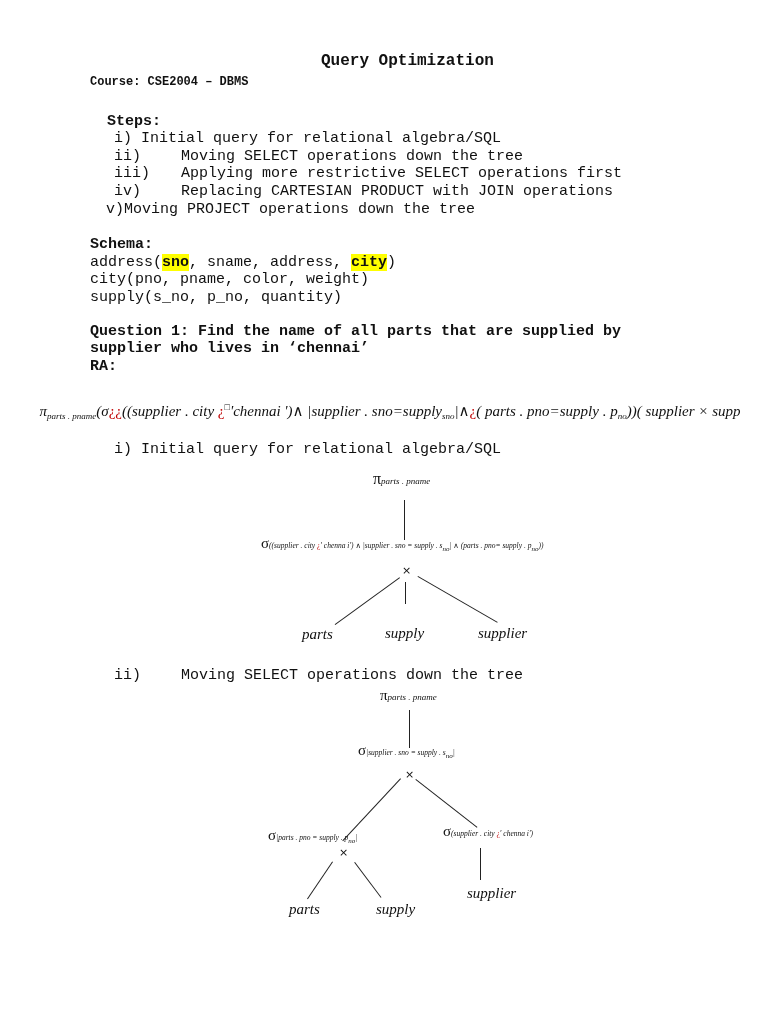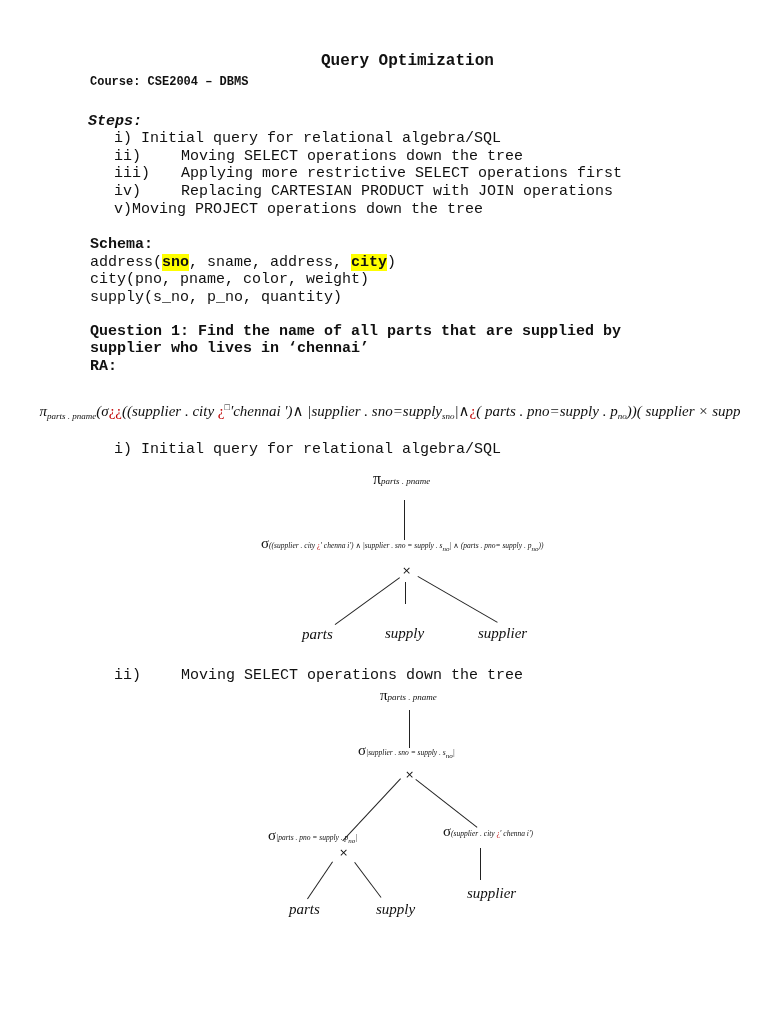--- a/index.html
+++ b/index.html
@@ -14,30 +14,30 @@
   .tiny { font-size: 7px; vertical-align: -3px; }
   .line { position: absolute; background: #222; transform-origin: 0 0; height: 1.2px; }
   .vline { position: absolute; width: 1.2px; background: #222; }
 </style>
 </head>
 <body>
 
 <div class="abs mono b" style="left:289px; top:53px; font-size:16px;margin-left:32px;">Query Optimization</div>
 <div class="abs mono b" style="left:90px; top:74px; font-size:12px;">Course: CSE2004 – DBMS</div>
 
-<div class="abs mono b" style="left:88px; top:113px;font-style:italic;">Steps:</div>
+<div class="abs mono b" style="left:107px; top:113px;">Steps:</div>
 <div>
   <div class="abs mono" style="left:114px; top:130px;"><span>i)</span> <span>Initial query for relational algebra/SQL</span></div>
   <div class="abs mono" style="left:114px; top:148px;"><span>ii)</span></div>
   <div class="abs mono" style="left:181px; top:148px;">Moving SELECT operations down the tree</div>
   <div class="abs mono" style="left:114px; top:165px;"><span>iii)</span></div>
   <div class="abs mono" style="left:181px; top:165px;">Applying more restrictive SELECT operations first</div>
   <div class="abs mono" style="left:114px; top:183px;"><span>iv)</span></div>
   <div class="abs mono" style="left:181px; top:183px;">Replacing CARTESIAN PRODUCT with JOIN operations</div>
-  <div class="abs mono" style="left:114px; top:201px;text-align:center;"><span>v)</span><span>Moving PROJECT operations down the tree</span></div>
+  <div class="abs mono" style="left:106px; top:201px;text-align:center;"><span>v)</span><span>Moving PROJECT operations down the tree</span></div>
 </div>
 
 <div class="abs mono b" style="left:90px; top:236px;">Schema:</div>
 <div class="abs mono" style="left:90px; top:254px;"><span>address(</span><span class="hl">sno</span><span>, sname, address, </span><span class="hl">city</span><span>)</span></div>
 <div class="abs mono" style="left:90px; top:271px;">city(pno, pname, color, weight)</div>
 <div class="abs mono" style="left:90px; top:289px;">supply(s_no, p_no, quantity)</div>
 
 <div class="abs mono b" style="left:90px; top:323px;">Question 1: Find the name of all parts that are supplied by</div>
 <div class="abs mono b" style="left:90px; top:340px;">supplier who lives in ‘chennai’</div>
 <div class="abs mono b" style="left:90px; top:358px;">RA:</div>

